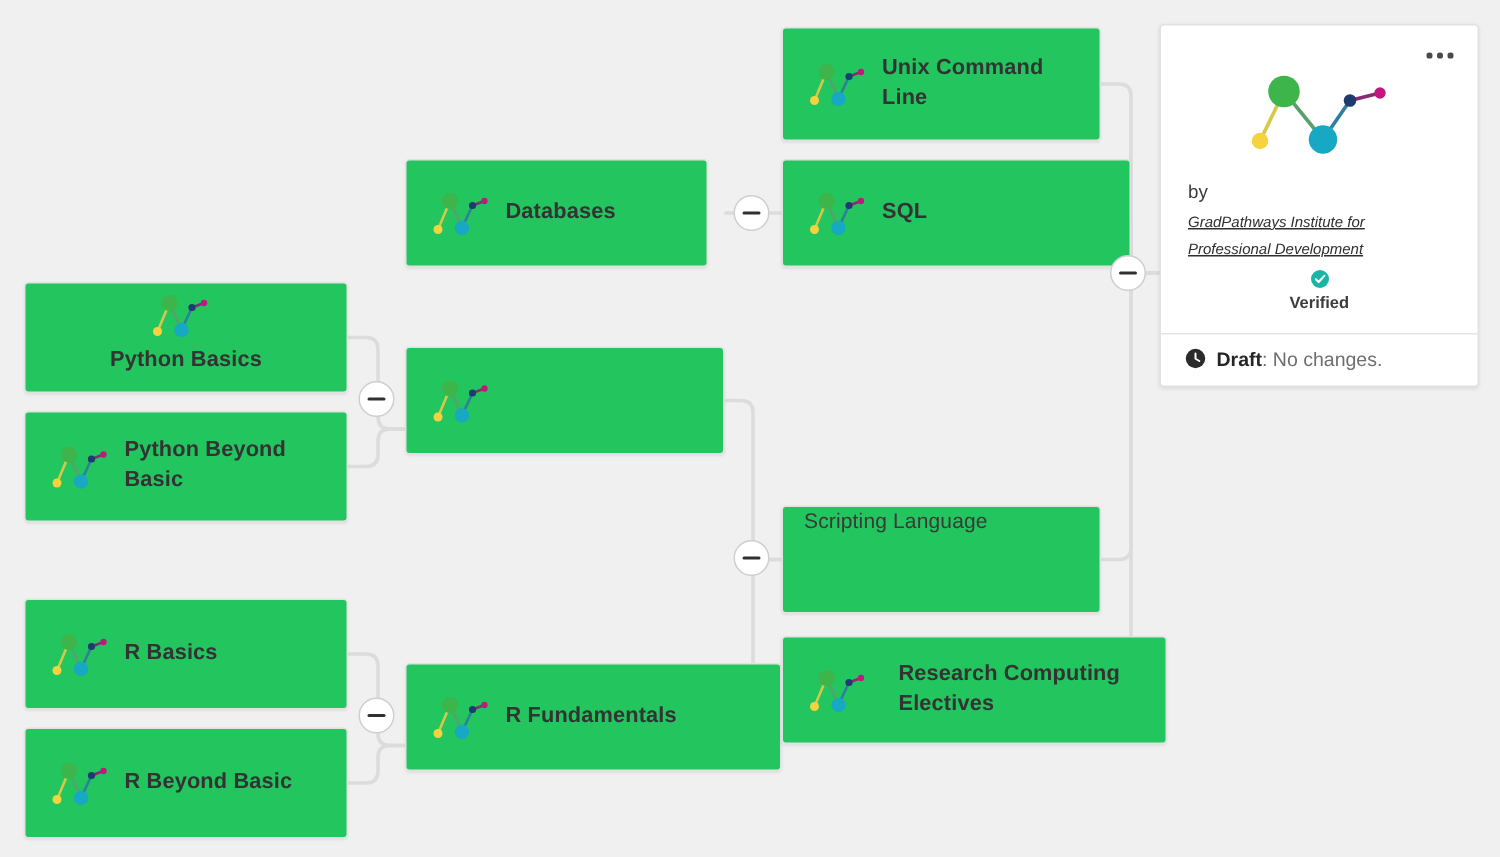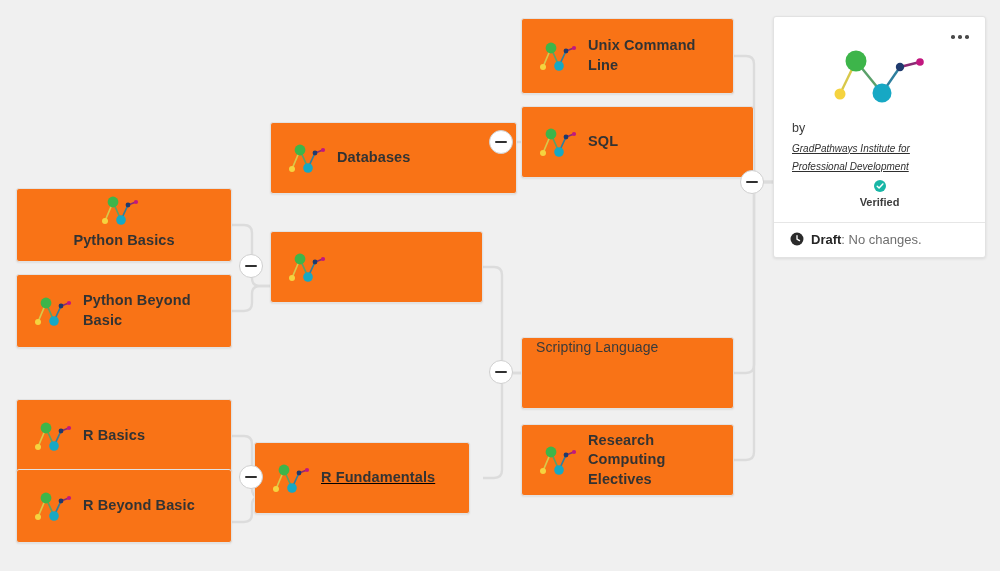--- a/index.html
+++ b/index.html
@@ -23,21 +23,21 @@
     position: absolute;
     left: 0; top: 0;
     width: 1000px; height: 571px;
     pointer-events: none;
   }
   #connectors path { fill: none; stroke: #dcdcdc; stroke-width: 2.4; }
 
   
   .node {
     position: absolute;
-    background: #f97316;
+    background: #22c55e;
     border: 1px solid #e2e2e2;
     border-radius: 3px;
     box-shadow: 0 1px 2px rgba(0,0,0,0.07);
     display: flex;
     align-items: center;
     padding: 0 14px;
     cursor: pointer;
   }
   .node.topalign { align-items: flex-start; }
 
@@ -203,35 +203,35 @@
           <path d="M23 31 L30 16" stroke="#2e7f9e" stroke-width="1.7" fill="none"></path>
           <path d="M30 16 L38 13" stroke="#8a2a74" stroke-width="1.7" fill="none"></path>
           <circle cx="7" cy="32" r="3" fill="#f5d33f"></circle>
           <circle cx="15" cy="13" r="5.4" fill="#3db54a"></circle>
           <circle cx="23" cy="31" r="4.8" fill="#17a8c4"></circle>
           <circle cx="30" cy="16" r="2.4" fill="#1f3a6e"></circle>
           <circle cx="38" cy="13" r="2.1" fill="#c2177f"></circle>
         </svg>
         <div class="node-label">R Basics</div>
       </div>
-      <div class="node" style="left: 16px; top: 469px; width: 216px; height: 74px;">
+      <div class="node" style="left: 16px; top: 485px; width: 216px; height: 74px;">
         <svg class="node-icon" viewBox="0 0 42 42">
           <path d="M7 32 L15 13" stroke="#d8c84a" stroke-width="1.7" fill="none"></path>
           <path d="M15 13 L23 31" stroke="#5aa06a" stroke-width="1.7" fill="none"></path>
           <path d="M23 31 L30 16" stroke="#2e7f9e" stroke-width="1.7" fill="none"></path>
           <path d="M30 16 L38 13" stroke="#8a2a74" stroke-width="1.7" fill="none"></path>
           <circle cx="7" cy="32" r="3" fill="#f5d33f"></circle>
           <circle cx="15" cy="13" r="5.4" fill="#3db54a"></circle>
           <circle cx="23" cy="31" r="4.8" fill="#17a8c4"></circle>
           <circle cx="30" cy="16" r="2.4" fill="#1f3a6e"></circle>
           <circle cx="38" cy="13" r="2.1" fill="#c2177f"></circle>
         </svg>
         <div class="node-label">R Beyond Basic</div>
       </div>
-      <div class="node" style="left: 270px; top: 106px; width: 247px; height: 72px; margin-top: 16px;">
+      <div class="node" style="left: 270px; top: 106px; width: 202px; height: 72px;">
         <svg class="node-icon" viewBox="0 0 42 42">
           <path d="M7 32 L15 13" stroke="#d8c84a" stroke-width="1.7" fill="none"></path>
           <path d="M15 13 L23 31" stroke="#5aa06a" stroke-width="1.7" fill="none"></path>
           <path d="M23 31 L30 16" stroke="#2e7f9e" stroke-width="1.7" fill="none"></path>
           <path d="M30 16 L38 13" stroke="#8a2a74" stroke-width="1.7" fill="none"></path>
           <circle cx="7" cy="32" r="3" fill="#f5d33f"></circle>
           <circle cx="15" cy="13" r="5.4" fill="#3db54a"></circle>
           <circle cx="23" cy="31" r="4.8" fill="#17a8c4"></circle>
           <circle cx="30" cy="16" r="2.4" fill="#1f3a6e"></circle>
           <circle cx="38" cy="13" r="2.1" fill="#c2177f"></circle>
@@ -244,21 +244,21 @@
           <path d="M15 13 L23 31" stroke="#5aa06a" stroke-width="1.7" fill="none"></path>
           <path d="M23 31 L30 16" stroke="#2e7f9e" stroke-width="1.7" fill="none"></path>
           <path d="M30 16 L38 13" stroke="#8a2a74" stroke-width="1.7" fill="none"></path>
           <circle cx="7" cy="32" r="3" fill="#f5d33f"></circle>
           <circle cx="15" cy="13" r="5.4" fill="#3db54a"></circle>
           <circle cx="23" cy="31" r="4.8" fill="#17a8c4"></circle>
           <circle cx="30" cy="16" r="2.4" fill="#1f3a6e"></circle>
           <circle cx="38" cy="13" r="2.1" fill="#c2177f"></circle>
         </svg>
       </div>
-      <div class="node" style="left: 254px; top: 442px; width: 216px; height: 72px; text-decoration: underline;">
+      <div class="node" style="left: 270px; top: 442px; width: 251px; height: 72px;">
         <svg class="node-icon" viewBox="0 0 42 42">
           <path d="M7 32 L15 13" stroke="#d8c84a" stroke-width="1.7" fill="none"></path>
           <path d="M15 13 L23 31" stroke="#5aa06a" stroke-width="1.7" fill="none"></path>
           <path d="M23 31 L30 16" stroke="#2e7f9e" stroke-width="1.7" fill="none"></path>
           <path d="M30 16 L38 13" stroke="#8a2a74" stroke-width="1.7" fill="none"></path>
           <circle cx="7" cy="32" r="3" fill="#f5d33f"></circle>
           <circle cx="15" cy="13" r="5.4" fill="#3db54a"></circle>
           <circle cx="23" cy="31" r="4.8" fill="#17a8c4"></circle>
           <circle cx="30" cy="16" r="2.4" fill="#1f3a6e"></circle>
           <circle cx="38" cy="13" r="2.1" fill="#c2177f"></circle>
@@ -289,21 +289,21 @@
           <circle cx="15" cy="13" r="5.4" fill="#3db54a"></circle>
           <circle cx="23" cy="31" r="4.8" fill="#17a8c4"></circle>
           <circle cx="30" cy="16" r="2.4" fill="#1f3a6e"></circle>
           <circle cx="38" cy="13" r="2.1" fill="#c2177f"></circle>
         </svg>
         <div class="node-label">SQL</div>
       </div>
       <div class="node topalign" style="left: 521px; top: 337px; width: 213px; height: 72px;">
         <div class="node-label">Scripting Language</div>
       </div>
-      <div class="node" style="left: 521px; top: 424px; width: 213px; height: 72px;">
+      <div class="node" style="left: 521px; top: 424px; width: 257px; height: 72px; gap: 11px;">
         <svg class="node-icon" viewBox="0 0 42 42">
           <path d="M7 32 L15 13" stroke="#d8c84a" stroke-width="1.7" fill="none"></path>
           <path d="M15 13 L23 31" stroke="#5aa06a" stroke-width="1.7" fill="none"></path>
           <path d="M23 31 L30 16" stroke="#2e7f9e" stroke-width="1.7" fill="none"></path>
           <path d="M30 16 L38 13" stroke="#8a2a74" stroke-width="1.7" fill="none"></path>
           <circle cx="7" cy="32" r="3" fill="#f5d33f"></circle>
           <circle cx="15" cy="13" r="5.4" fill="#3db54a"></circle>
           <circle cx="23" cy="31" r="4.8" fill="#17a8c4"></circle>
           <circle cx="30" cy="16" r="2.4" fill="#1f3a6e"></circle>
           <circle cx="38" cy="13" r="2.1" fill="#c2177f"></circle>

